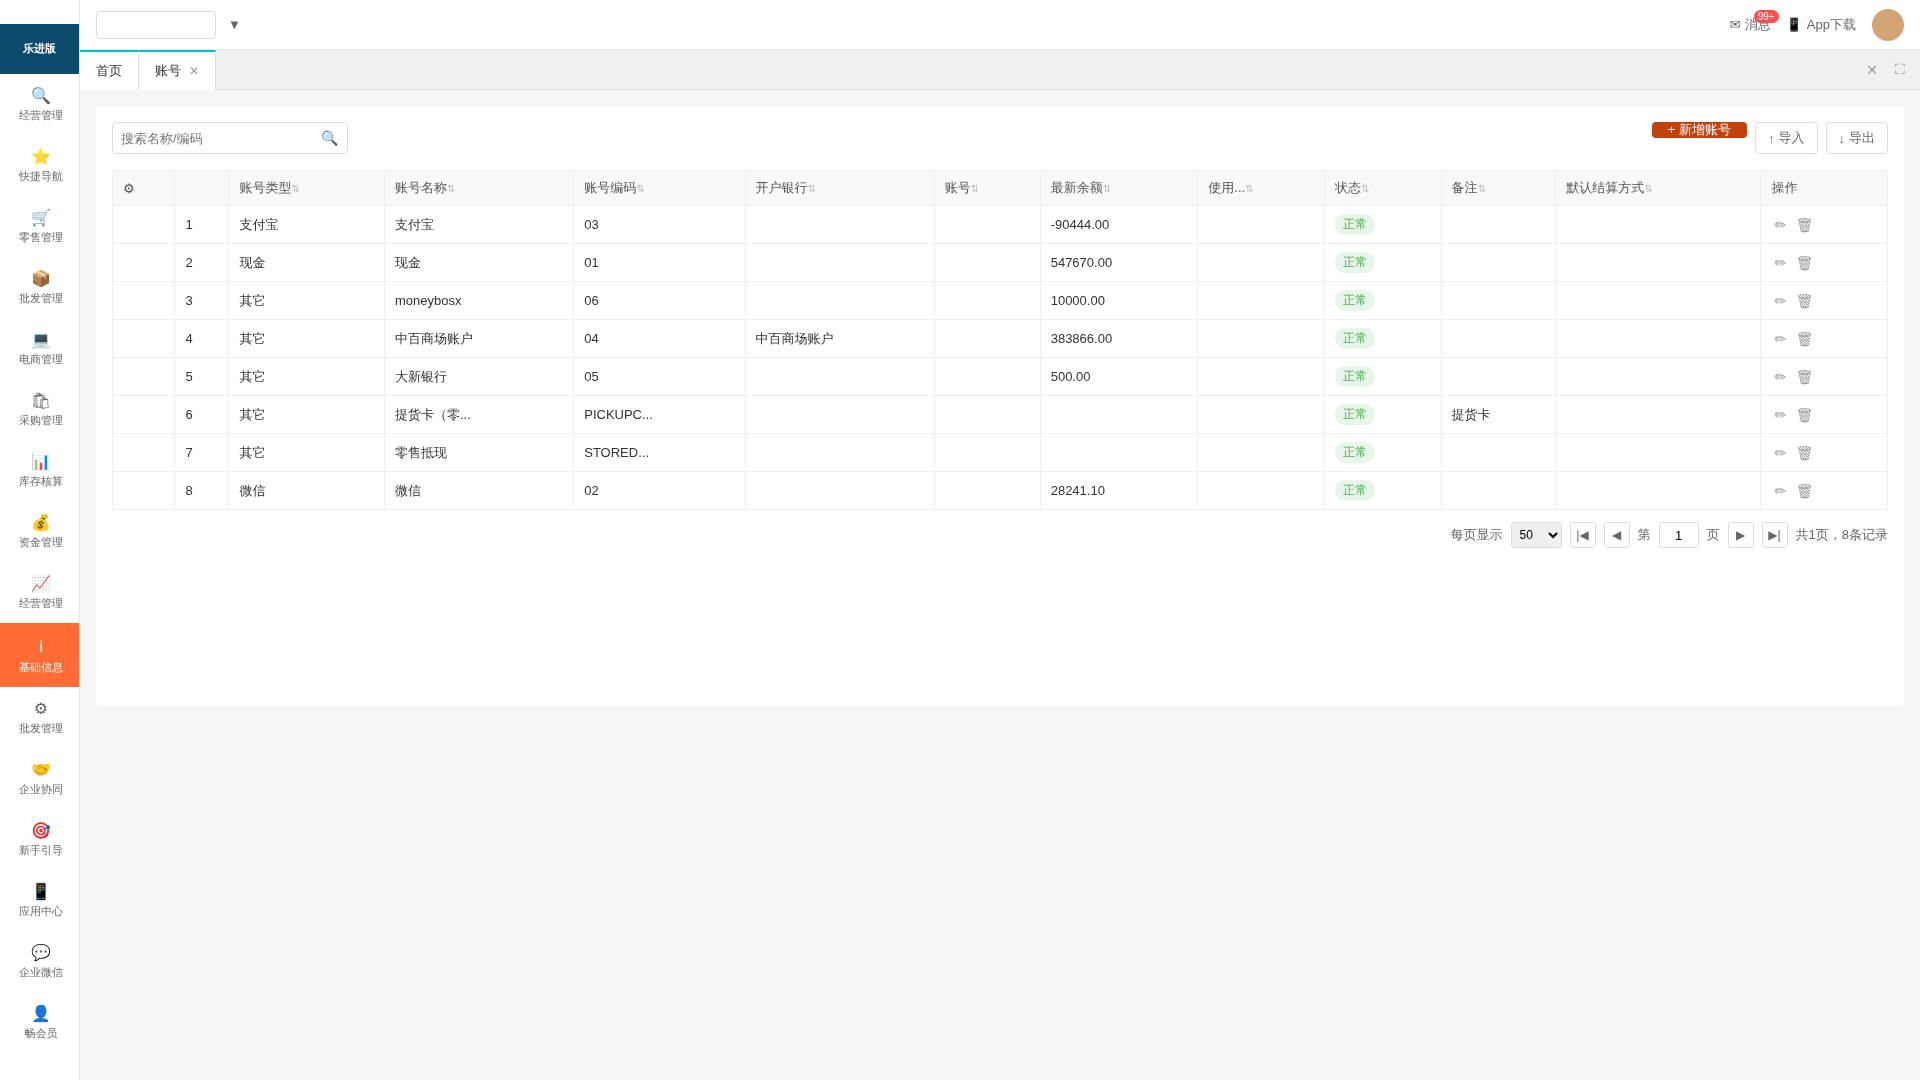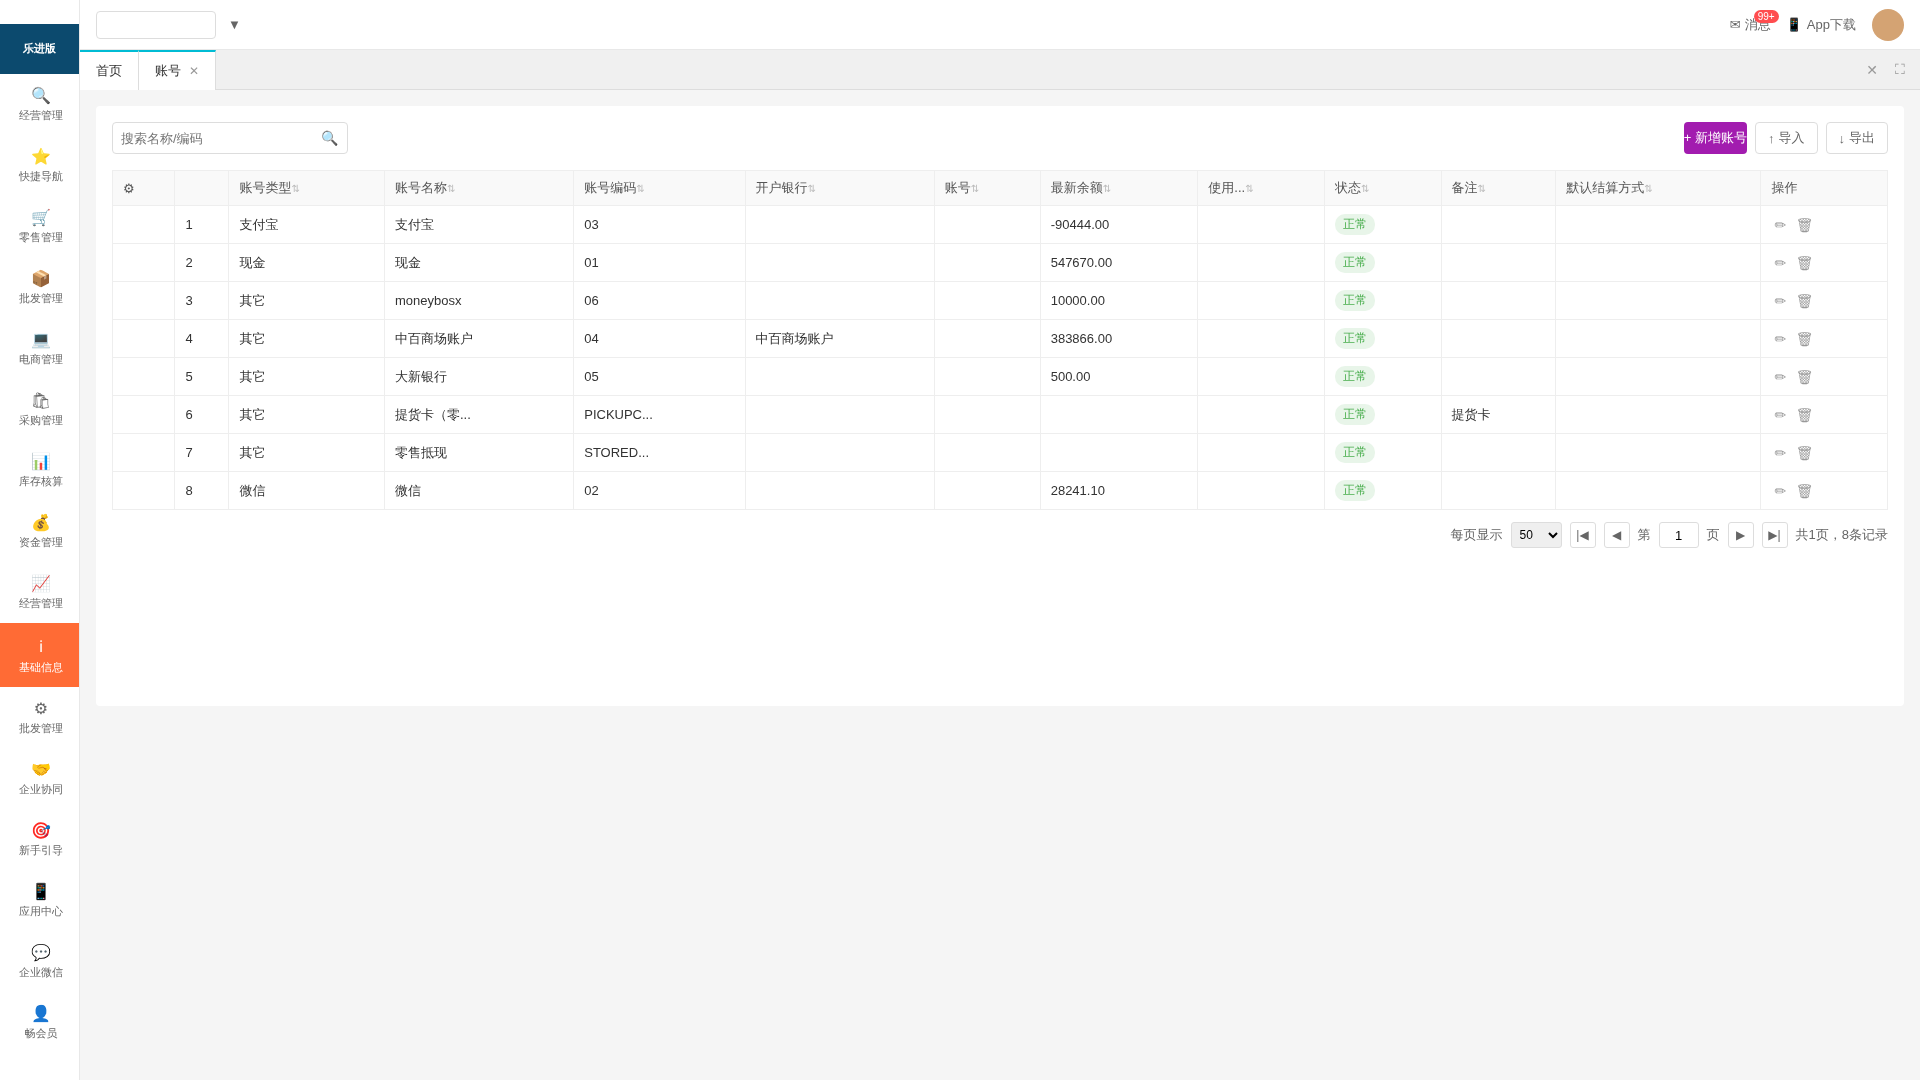--- a/index.html
+++ b/index.html
@@ -39,21 +39,21 @@
     
     .content { flex: 1; padding: 16px; overflow: auto; background: #f5f5f5; }
     .content-card { background: #fff; border-radius: 4px; padding: 16px; min-height: 600px; }
 
     
     .toolbar { display: flex; align-items: center; justify-content: space-between; margin-bottom: 16px; }
     .search-box { display: flex; align-items: center; border: 1px solid #ddd; border-radius: 4px; padding: 0 8px; width: 236px; height: 32px; }
     .search-input { border: none; outline: none; font-size: 13px; flex: 1; color: #999; }
     .search-icon { color: #999; font-size: 14px; }
     .action-btns { display: flex; gap: 8px; }
-    .btn-primary { background: #a21caf; color: #fff; border: none; border-radius: 4px; padding: 0 0; height: 32px; cursor: pointer; font-size: 13px; display: flex; align-items: center; gap: 4px; }
+    .btn-primary { background: #c2410c; color: #fff; border: none; border-radius: 4px; padding: 0 16px; height: 16px; cursor: pointer; font-size: 13px; display: flex; align-items: center; gap: 4px; }
     .btn-secondary { background: #fff; color: #666; border: 1px solid #ddd; border-radius: 4px; padding: 0 12px; height: 32px; cursor: pointer; font-size: 13px; display: flex; align-items: center; gap: 4px; }
 
     
     .data-table { width: 100%; border-collapse: collapse; font-size: 13px; }
     .data-table th { background: #f9f9f9; border: 1px solid #eee; padding: 8px 10px; text-align: left; font-weight: 500; color: #555; white-space: nowrap; }
     .data-table td { border: 1px solid #eee; padding: 8px 10px; color: #333; white-space: nowrap; }
     .th-sort { display: flex; align-items: center; gap: 0; }
     .sort-icon { font-size: 10px; color: #bbb; }
     .status-badge { display: inline-block; padding: 2px 8px; border-radius: 10px; font-size: 12px; background: #f0f0f0; color: #666; }
     .status-normal { background: #e8f5e9; color: #4caf50; }

